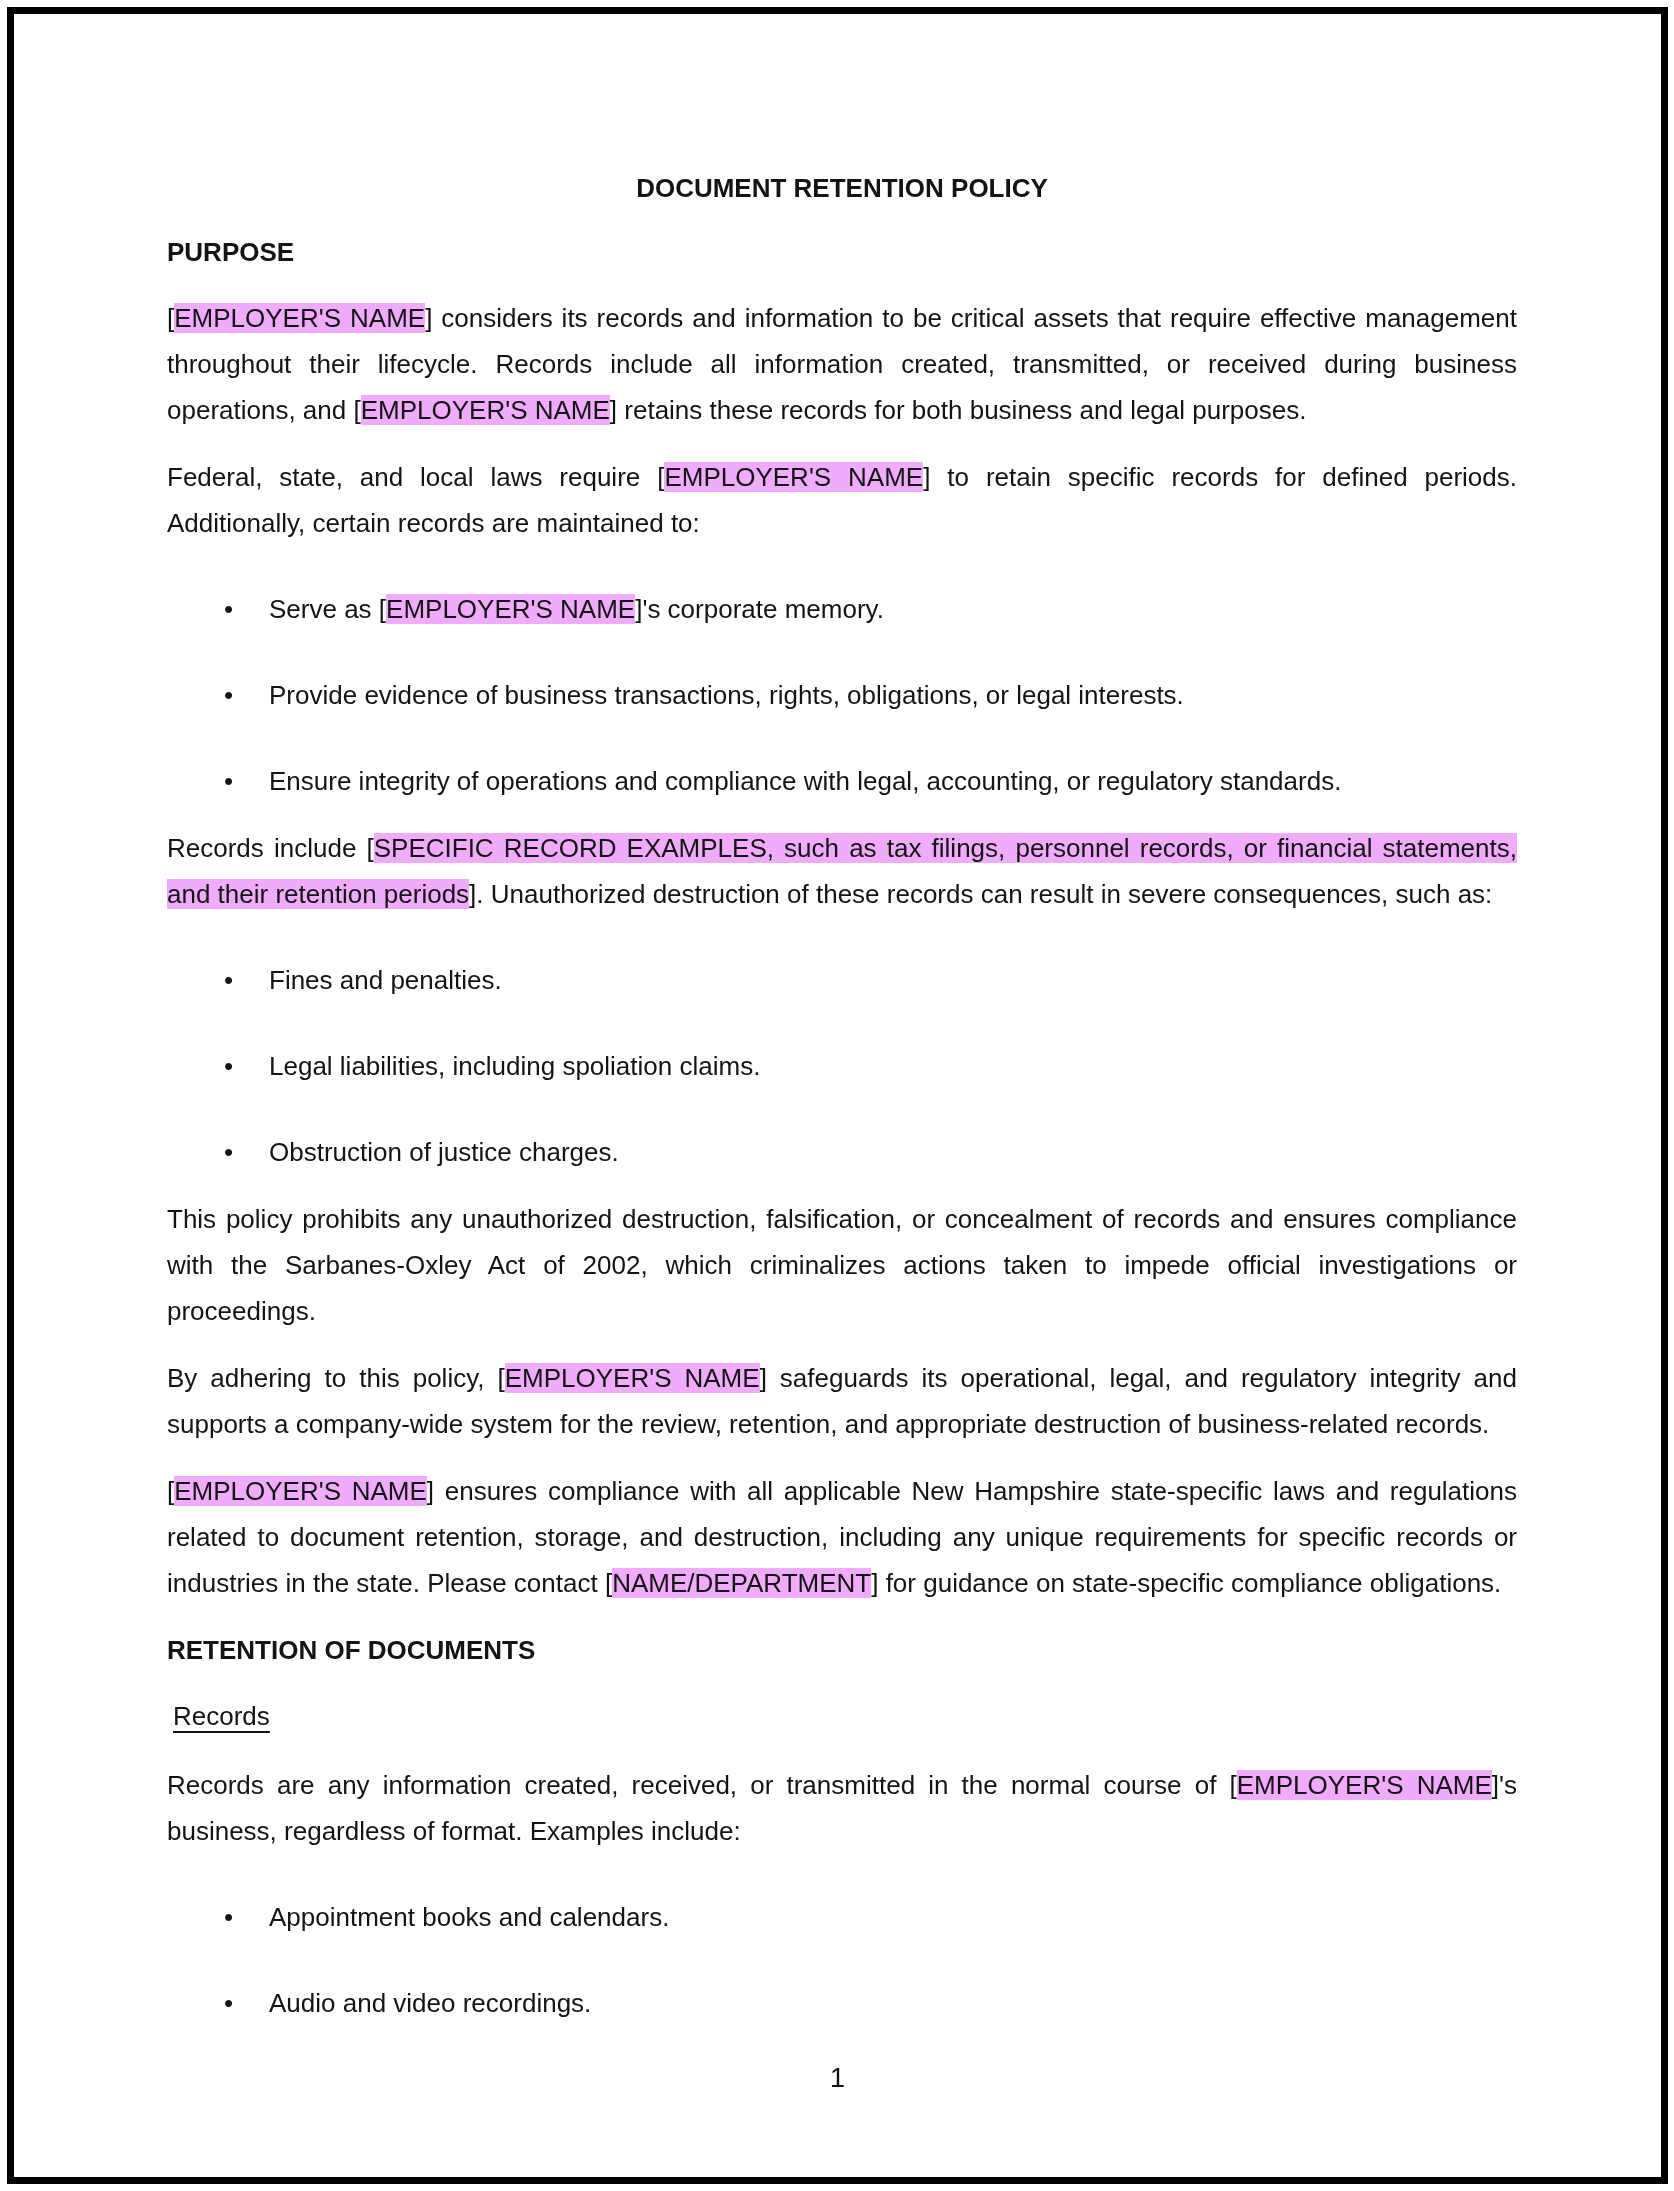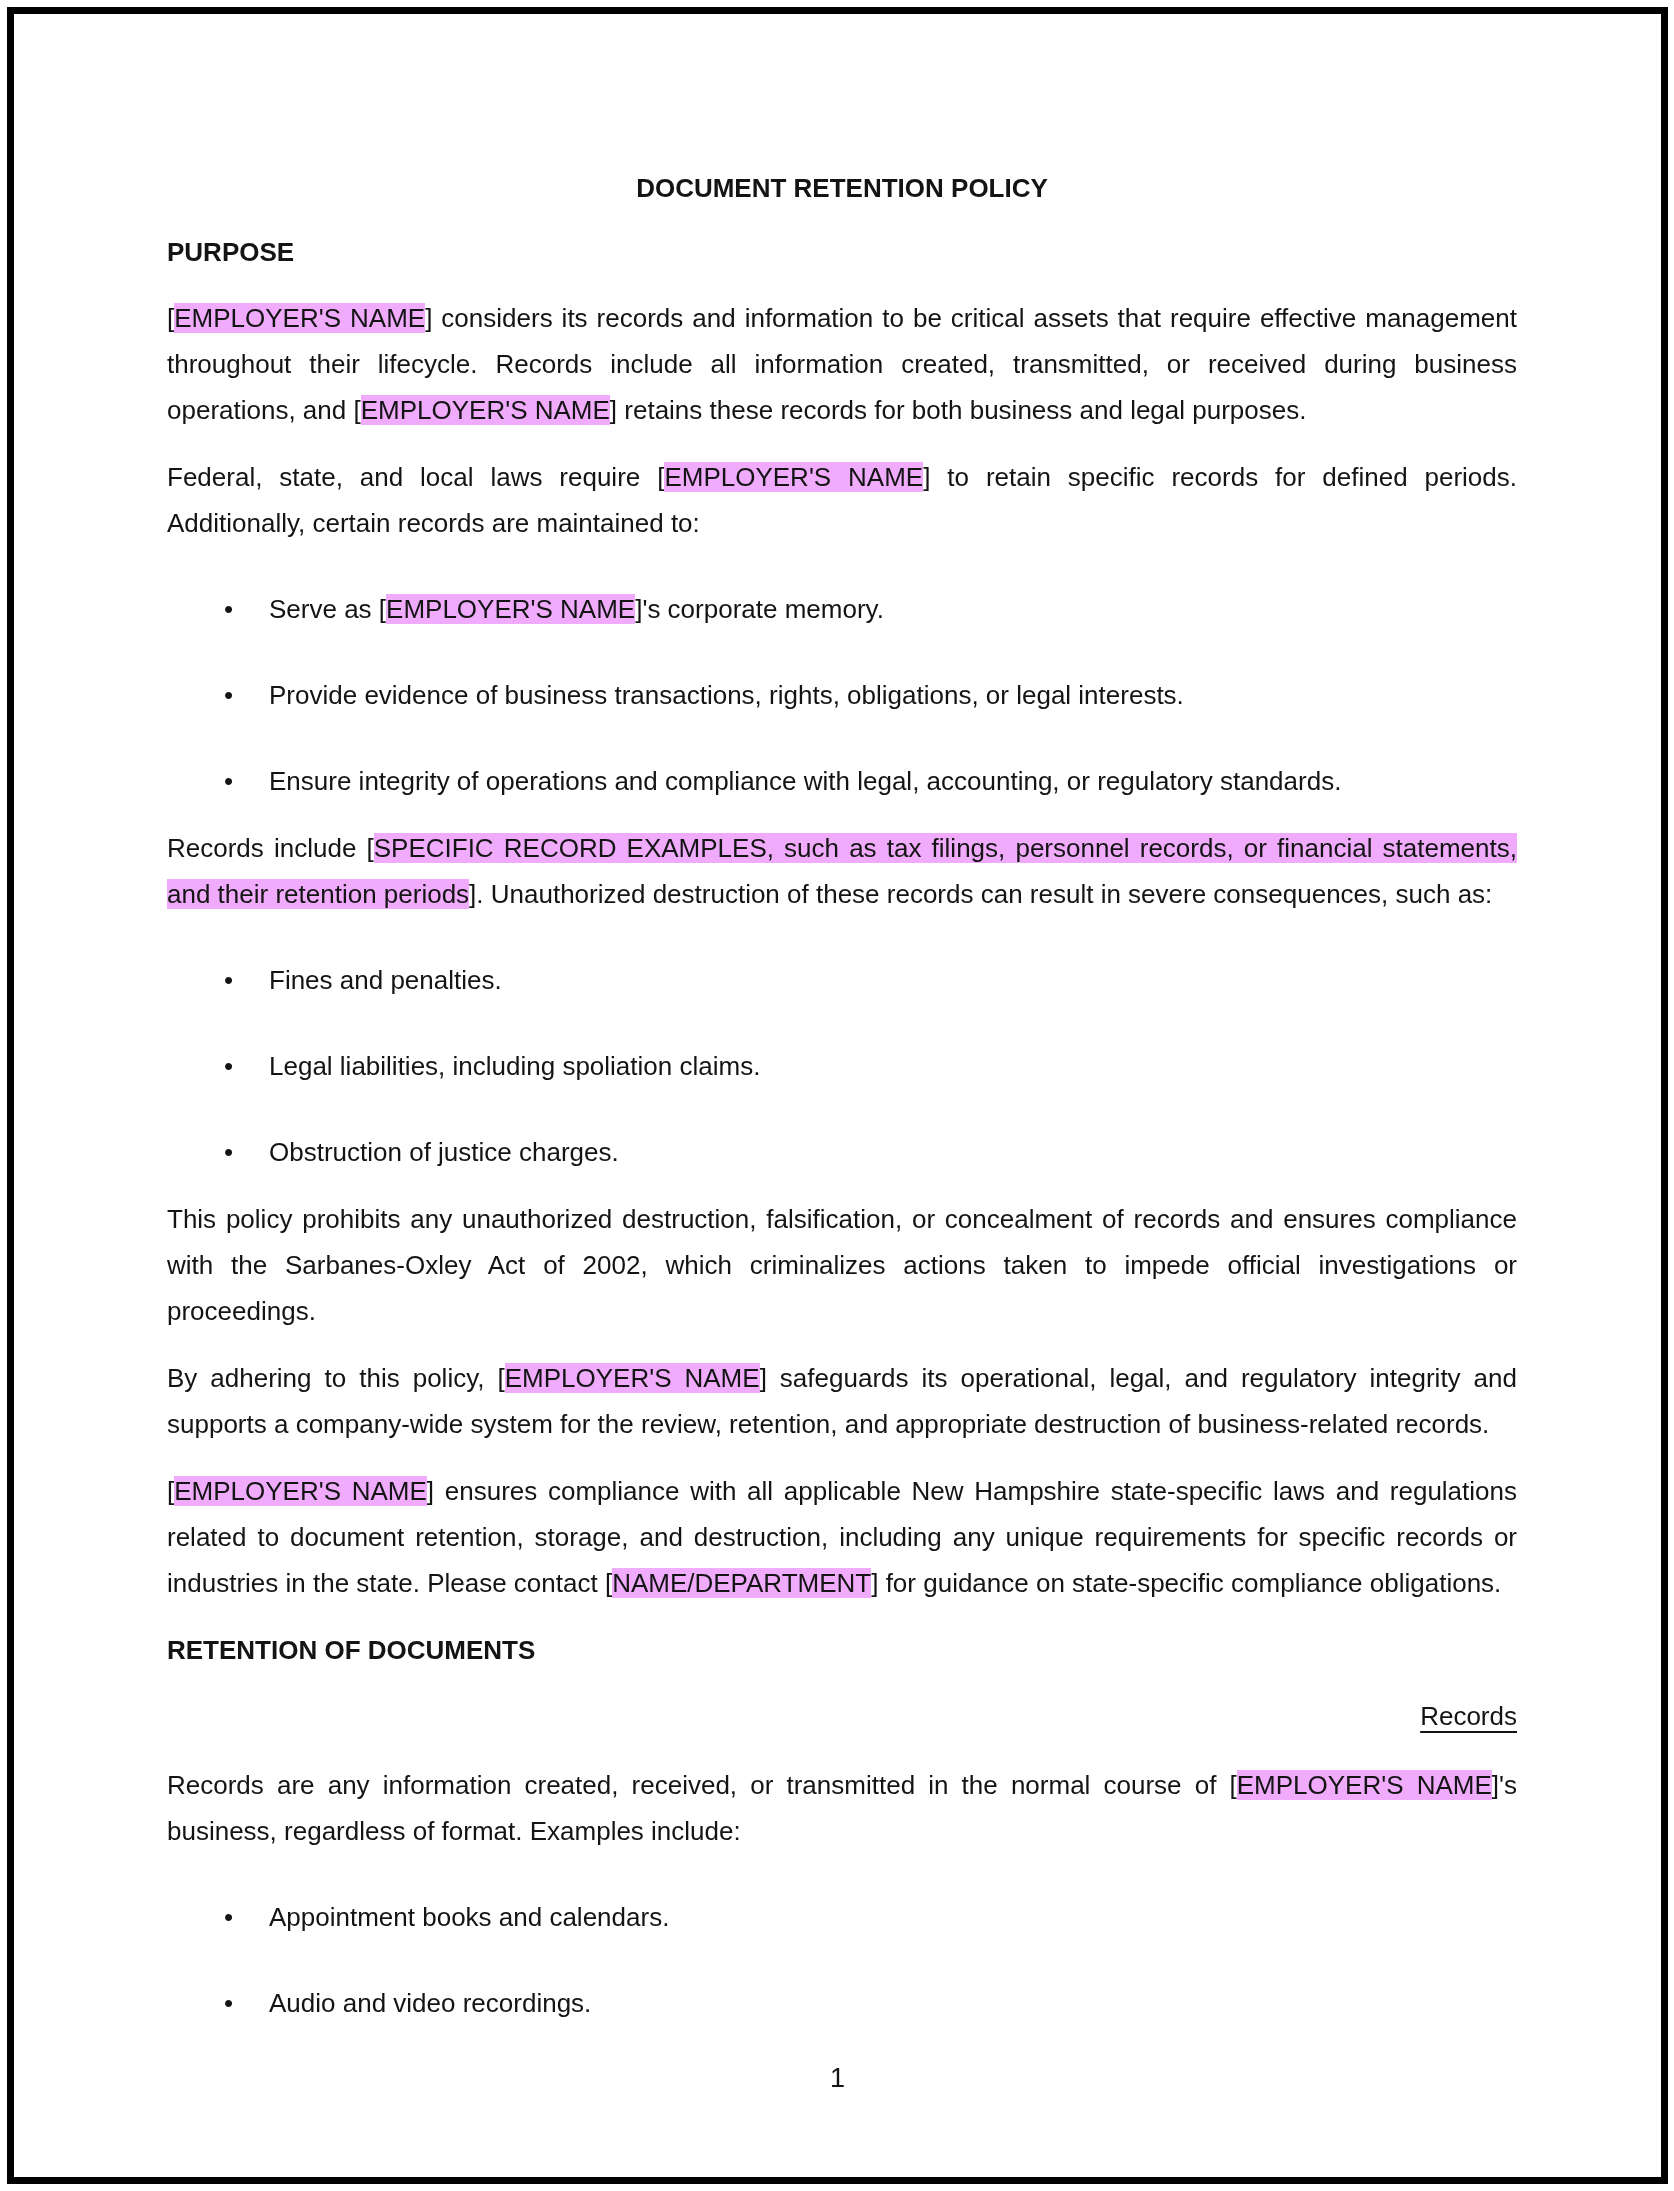--- a/index.html
+++ b/index.html
@@ -36,21 +36,20 @@
     text-align: center;
     font-weight: bold;
     margin: 0 0 17.6px 0;
   }
   .heading {
     font-weight: bold;
     margin: 8px 0 20px 0;
   }
   .subheading {
     margin: 0 0 23px 6px;
-    text-align: right;
   }
   .subheading .u {
     text-decoration: underline;
     text-underline-offset: 6.1px;
     text-decoration-thickness: 1.8px;
   }
   .para {
     text-align: justify;
     margin: 0 0 21px 0;
   }

